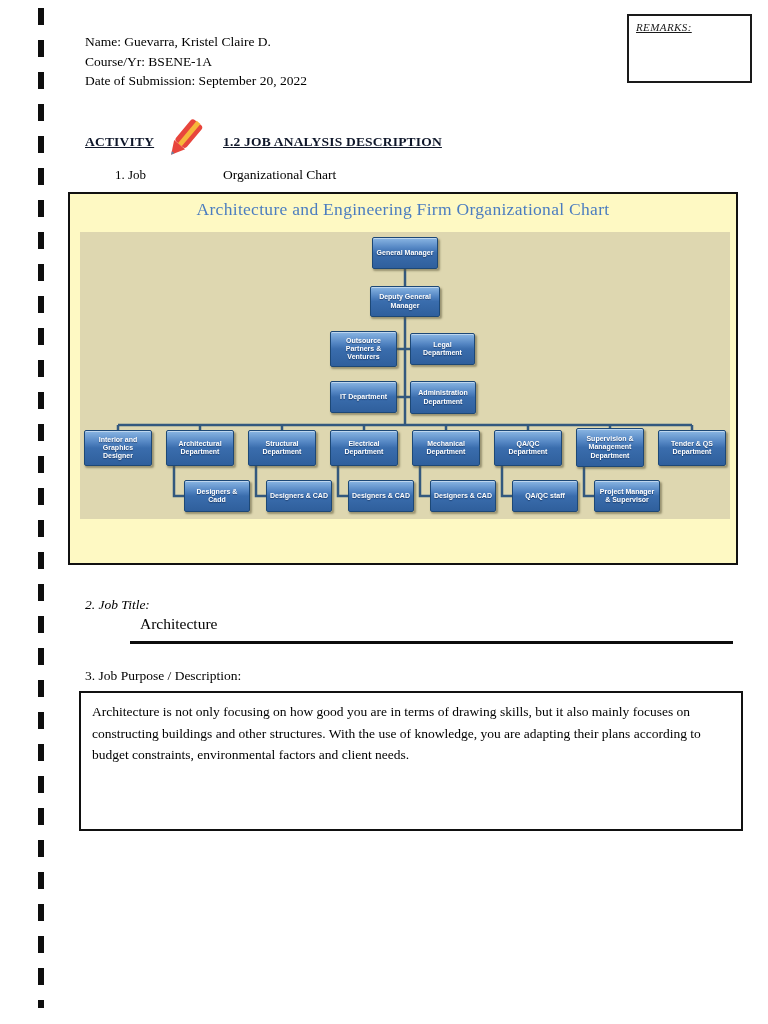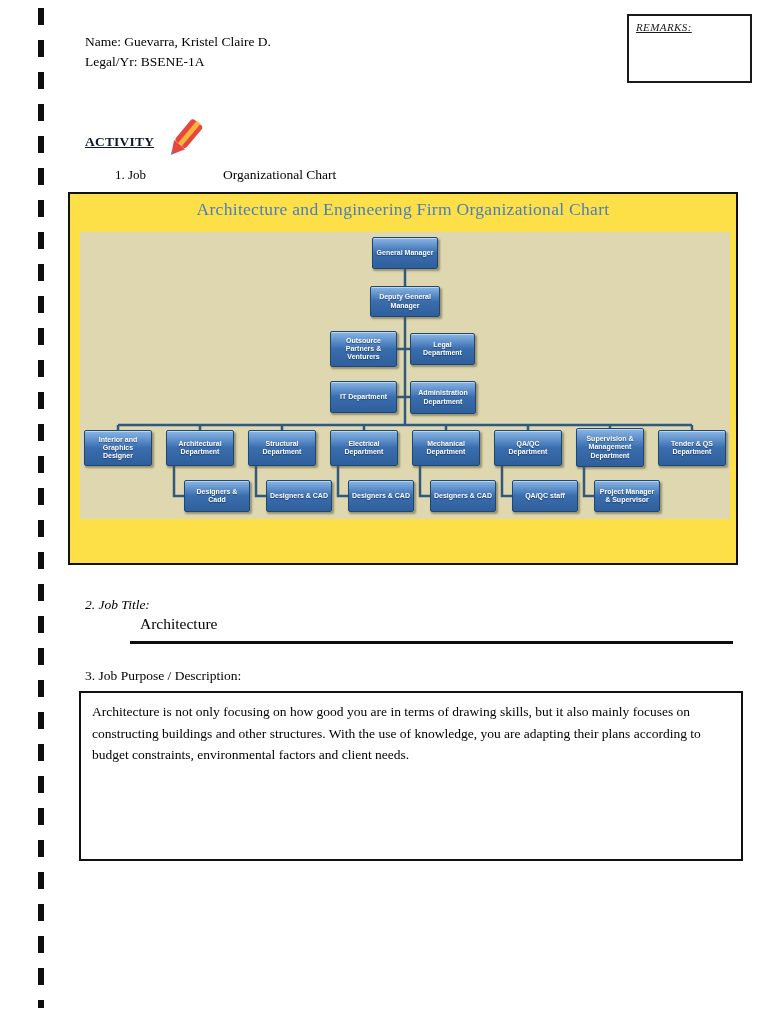--- a/index.html
+++ b/index.html
@@ -20,66 +20,68 @@
   
   .act-label,.act-title{position:absolute;font-weight:bold;font-size:13.5px;color:#0f172a;text-decoration:underline;letter-spacing:.2px;}
   .act-label{left:85px;top:134px;}
   .act-title{left:223px;top:134px;}
   .pencil{position:absolute;left:163px;top:114px;width:44px;height:50px;}
 
   .job-label{position:absolute;left:115px;top:167px;font-size:13px;}
   .job-value{position:absolute;left:223px;top:167px;font-size:13.5px;}
 
   
-  .chart-frame{position:absolute;left:68px;top:192px;width:670px;height:373px;border:2px solid #111;box-sizing:border-box;background:#fde047;}
+  .chart-frame{position:absolute;left:68px;top:192px;width:670px;height:373px;border:2px solid #111;box-sizing:border-box;background:#fef9c3;}
   .chart-title{position:absolute;left:0;top:5px;width:100%;text-align:center;font-size:17.5px;color:#4b7dc0;letter-spacing:.3px;}
   .canvas{position:absolute;left:10px;top:38px;width:650px;height:287px;background:#ded7b0;}
   .canvas svg{position:absolute;left:0;top:0;}
   .node{position:absolute;display:flex;align-items:center;justify-content:center;text-align:center;
     color:#fff;font-family:"Liberation Sans",sans-serif;font-weight:bold;font-size:7px;line-height:1.18;
     background:linear-gradient(180deg,#8ab6e3 0%,#5587c4 32%,#3a6dad 50%,#2f5f9c 100%);
     border:1px solid #1d4876;border-radius:2px;box-sizing:border-box;padding:1px 2px;
     box-shadow:1.5px 2px 2px rgba(95,90,60,.55), inset 0 1px 0 rgba(255,255,255,.45);
     text-shadow:0 1px 1px rgba(15,40,80,.65);}
 
   
   .jt-label{position:absolute;left:85px;top:597px;font-size:13.5px;font-style:italic;}
   .jt-value{position:absolute;left:140px;top:615px;font-size:15.5px;}
   .jt-line{position:absolute;left:130px;top:641px;width:603px;height:3px;background:#0d0d0d;}
 
   
   .jp-label{position:absolute;left:85px;top:668px;font-size:13.5px;}
-  .jp-box{position:absolute;left:79px;top:691px;width:664px;height:170px;border:2px solid #111;box-sizing:border-box;}
+  .jp-box{position:absolute;left:79px;top:691px;width:664px;height:140px;border:2px solid #111;box-sizing:border-box;}
   .jp-box p{margin:8px 11px;font-size:13.5px;line-height:21.5px;}
 </style>
 </head>
 <body>
 
 <div class="page">
 
   <div class="binding"></div>
 
   <div class="remarks">
     <span>REMARKS:</span>
   </div>
 
   <div class="hdr">
     <div>Name: Guevarra, Kristel Claire D.</div>
-    <div>Legal/Yr: BSENE-1A</div>
+    <div>Course/Yr: BSENE-1A</div>
+    <div>Date of Submission: September 20, 2022</div>
   </div>
 
   <span class="act-label">ACTIVITY</span>
   <svg class="pencil" viewBox="0 0 40 44">
     <g transform="rotate(40 20 22)">
       <rect x="13" y="3" width="13" height="26" rx="3" fill="#e8453c"></rect>
       <rect x="17.5" y="2.5" width="4.5" height="26.5" fill="#f6b63b"></rect>
       <path d="M13 29 L26 29 L19.5 41 Z" fill="#e8453c"></path>
       <path d="M18 38.2 L21 38.2 L19.5 41 Z" fill="#5f86a8"></path>
     </g>
   </svg>
+  <span class="act-title">1.2 JOB ANALYSIS DESCRIPTION</span>
 
   <span class="job-label">1. Job</span>
   <span class="job-value">Organizational Chart</span>
 
   <div class="chart-frame">
     <div class="chart-title">Architecture and Engineering Firm Organizational Chart</div>
     <div class="canvas">
       <svg width="650" height="287">
         <g stroke="#33587e" stroke-width="2.5" fill="none">
           <path d="M325 37 V54"></path>

